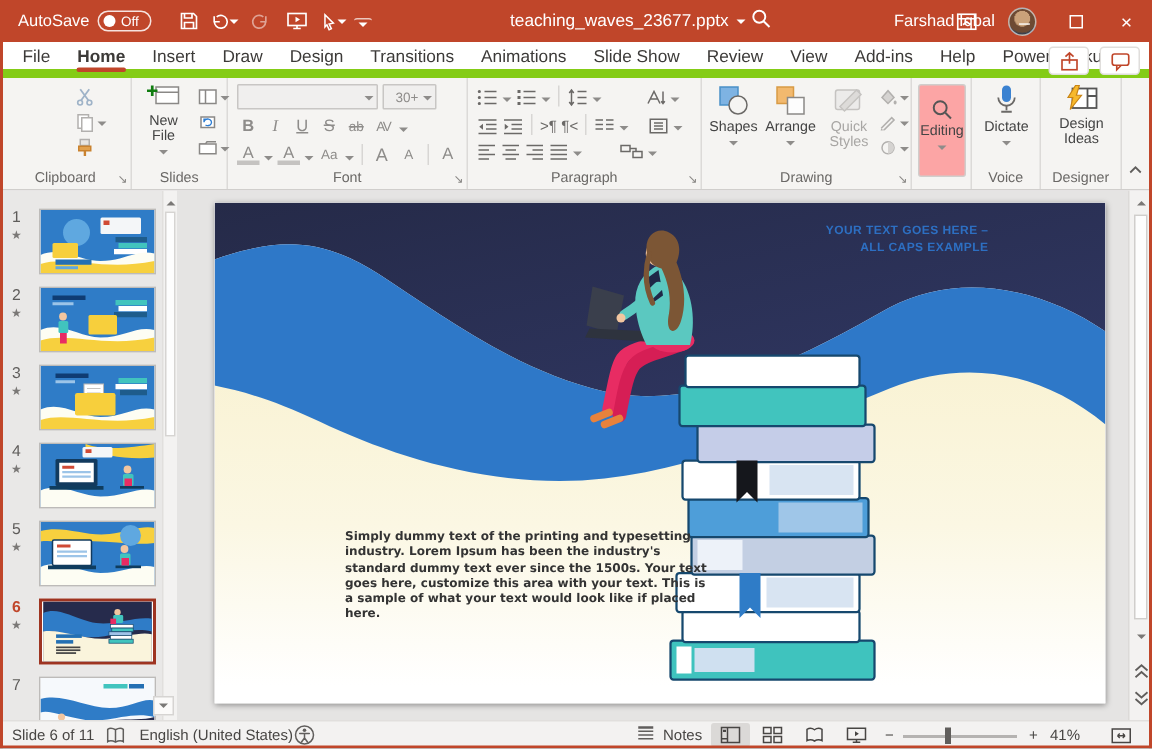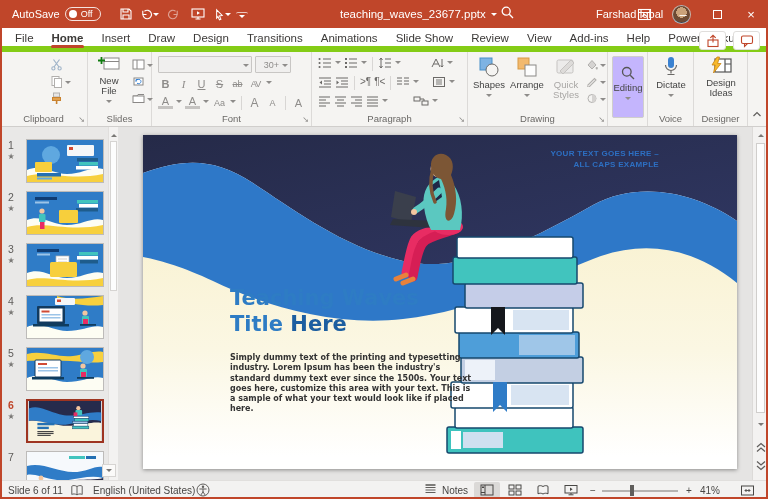--- a/index.html
+++ b/index.html
@@ -49,21 +49,21 @@
   .minicol{position:absolute;top:5px;display:flex;flex-direction:column;gap:2px;}
   .mini{height:15px;display:flex;align-items:center;gap:2px;}
   .combo{background:#F0EFEE;border:1px solid #C8C6C4;height:17px;display:flex;align-items:center;
     justify-content:flex-end;padding:0 2px;color:#8E8C8A;font-size:9px;border-radius:1px;}
   .fglyph{font-size:11px;color:#8E8C8A;width:15px;text-align:center;line-height:14px;}
   .fg-b{font-weight:700;}
   .fg-i{font-style:italic;font-family:"Liberation Serif",serif;}
   .fg-u{text-decoration:underline;}
   .fg-s{text-decoration:line-through;}
   .vsep{width:1px;height:14px;background:#D8D6D4;margin:0 2px;}
-  .rowline{position:absolute;left:6px;display:flex;align-items:flex-start;gap:3px;}
+  .rowline{position:absolute;left:6px;display:flex;align-items:flex-end;gap:3px;}
   
   .main{position:absolute;left:0;top:127px;width:768px;height:353px;background:#E5E4E3;}
   .thumbpanel{position:absolute;left:0;top:0;width:118px;height:353px;background:#E9E8E7;overflow:hidden;}
   .thumb-item{position:absolute;left:0;width:108px;height:46px;}
   .tnum{position:absolute;left:0px;top:0;width:22px;text-align:center;font-size:10.5px;color:#5E5C5A;}
   .tnum.sel{color:#C0462A;font-weight:700;}
   .tstar{position:absolute;left:0px;top:13px;width:22px;text-align:center;font-size:8px;color:#7A7876;}
   .tframe{position:absolute;left:26px;top:0;width:78px;height:44px;background:#fff;border:1px solid #BDBBB9;}
   .tframe.sel{border:2px solid #9E3421;}
   .tframe svg{display:block;width:100%;height:100%;}
@@ -427,21 +427,21 @@
               <path d="M6,1.5 a4,4 0 0 1 0,8" fill="#D5D3D1"></path>
             </svg>
           <span class="car gray"></span>
         </div>
       </div>
       <div class="glabel">Drawing</div>
       <span class="launch">↘</span>
     </div>
 
     <div class="rgroup" style="left:608px;width:40px;">
-      <div class="big" style="left:4px;width:32px;background:#c4b5fd;border:1px solid #D0CECC;border-radius:2px;height:62px;padding-top:8px;">
+      <div class="big" style="left:4px;width:32px;background:#fca5a5;border:1px solid #D0CECC;border-radius:2px;height:62px;padding-top:8px;">
         <svg width="16" height="16" viewBox="0 0 16 16">
             <circle cx="6.8" cy="6.8" r="4.3" fill="none" stroke="#555" stroke-width="1.3"></circle>
             <path d="M10.2,10.2 L14,14" stroke="#555" stroke-width="1.3"></path>
           </svg>
         <span class="lbl">Editing</span>
         <span class="car gray"></span>
       </div>
     </div>
 
     <div class="rgroup" style="left:648px;width:46px;">
@@ -694,24 +694,20 @@
             <circle cx="271" cy="77" r="3" fill="#F2C6A0"></circle>
             <circle cx="296" cy="34" r="8.5" fill="#F2C6A0"></circle>
             <path d="M288,32 C287,22 295,16 303,20 C311,24 311,33 308,40 C313,52 315,66 311,79 C308,89 300,88 303,74 C305,61 301,50 298,44 C293,43 289,39 288,32 Z" fill="#7C5635"></path>
             <path d="M290,34 C287,44 287,56 292,67" fill="none" stroke="#7C5635" stroke-width="3.5" stroke-linecap="round"></path>
           </g>
         </svg>
         <div class="corner-text">
           <div>YOUR TEXT GOES HERE –</div>
           <div>ALL CAPS EXAMPLE</div>
         </div>
-        <div class="slide-title">
-          <div>Teaching Waves</div>
-          <div><span>Title </span><span class="dark">Here</span></div>
-        </div>
         <div class="slide-body">Simply dummy text of the printing and typesetting industry.  Lorem Ipsum has been the industry's standard dummy text ever since the 1500s. Your text goes here, customize this area with your text. This is a sample of what your text would look like if placed here.</div>
       </div>
     </div>
 
     <div class="vscroll">
       <div class="vs-btn" style="top:0;">
           <div class="tri-up" style="margin:0 auto;"></div>
         </div>
       <div class="vthumb"></div>
       <div class="vs-btn" style="top:292px;">

